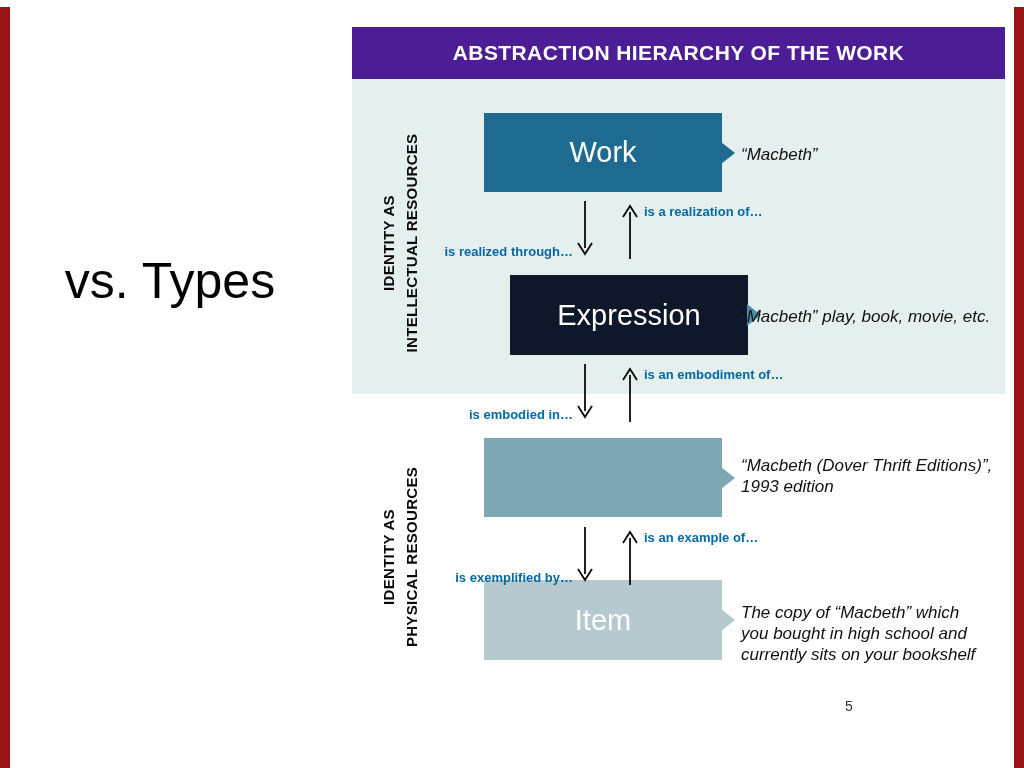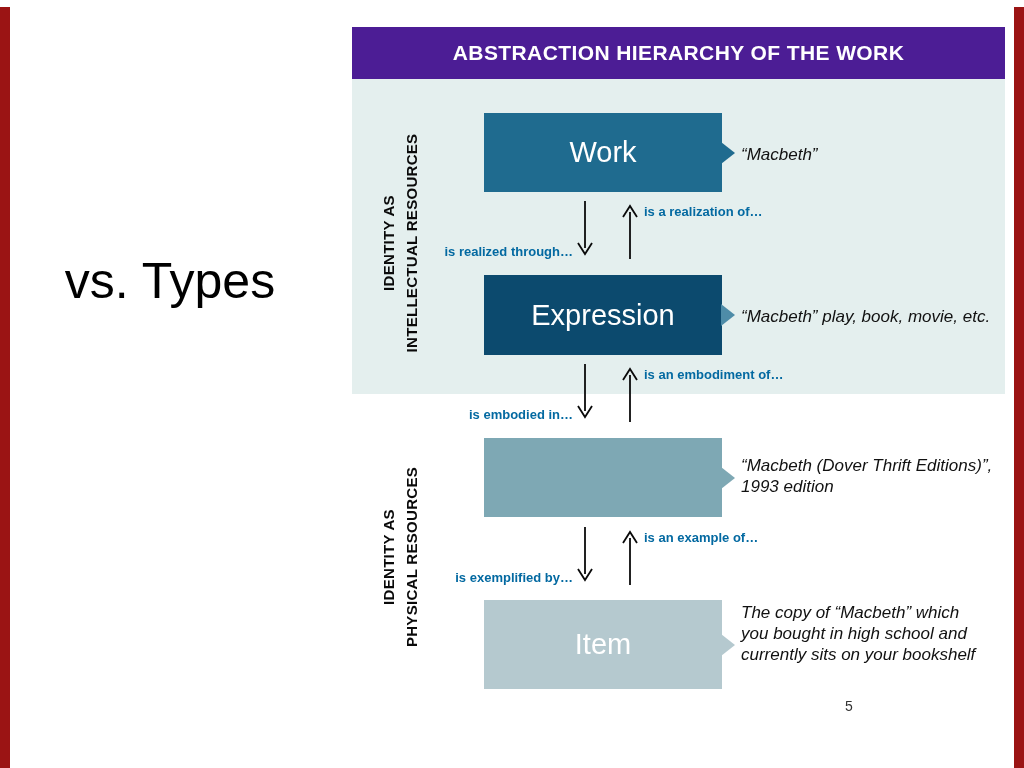--- a/index.html
+++ b/index.html
@@ -42,21 +42,21 @@
 
   
   .level-box {
     position:absolute; left:484px; width:238px;
     display:flex; align-items:center; justify-content:center;
   }
   .level-box .level-label { color:#ffffff; font-size:29px; }
   .box-work { top:113px; height:79px; }
   .box-expression { top:275px; height:80px; }
   .box-manifestation { top:438px; height:79px; }
-  .box-item { top:600px; height:89px; }
+  .box-item { top:580px; height:80px; }
   .box-pointer {
     position:absolute; right:-13px; top:50%; margin-top:-11px;
     width:0; height:0;
     border-top:11px solid transparent; border-bottom:11px solid transparent;
     border-left:14px solid #000; 
   }
 
   
   .annotation {
     position:absolute; left:741px; width:280px;
@@ -103,21 +103,21 @@
 INTELLECTUAL RESOURCES</div>
   <div class="side-label physical">IDENTITY AS
 PHYSICAL RESOURCES</div>
 
   <div class="level-box box-work" style="background-color: rgb(31, 107, 143);">
     <span class="level-label">Work</span>
     <span class="box-pointer" style="border-left-color: rgb(31, 107, 143);"></span>
   </div>
   <div class="annotation ann-0">“Macbeth”</div>
 
-  <div class="level-box box-expression" style="background-color: #0c4a6e;">
+  <div class="level-box box-expression" style="background-color: #0f172a; margin-left: 26px;">
     <span class="level-label">Expression</span>
     <span class="box-pointer" style="border-left-color: rgb(78, 140, 168);"></span>
   </div>
   <div class="annotation ann-1">“Macbeth” play, book, movie, etc.</div>
 
   <div class="level-box box-manifestation" style="background-color: rgb(126, 168, 180);">
     <span class="box-pointer" style="border-left-color: rgb(126, 168, 180);"></span>
   </div>
   <div class="annotation ann-2">“Macbeth (Dover Thrift Editions)”,
 1993 edition</div>

